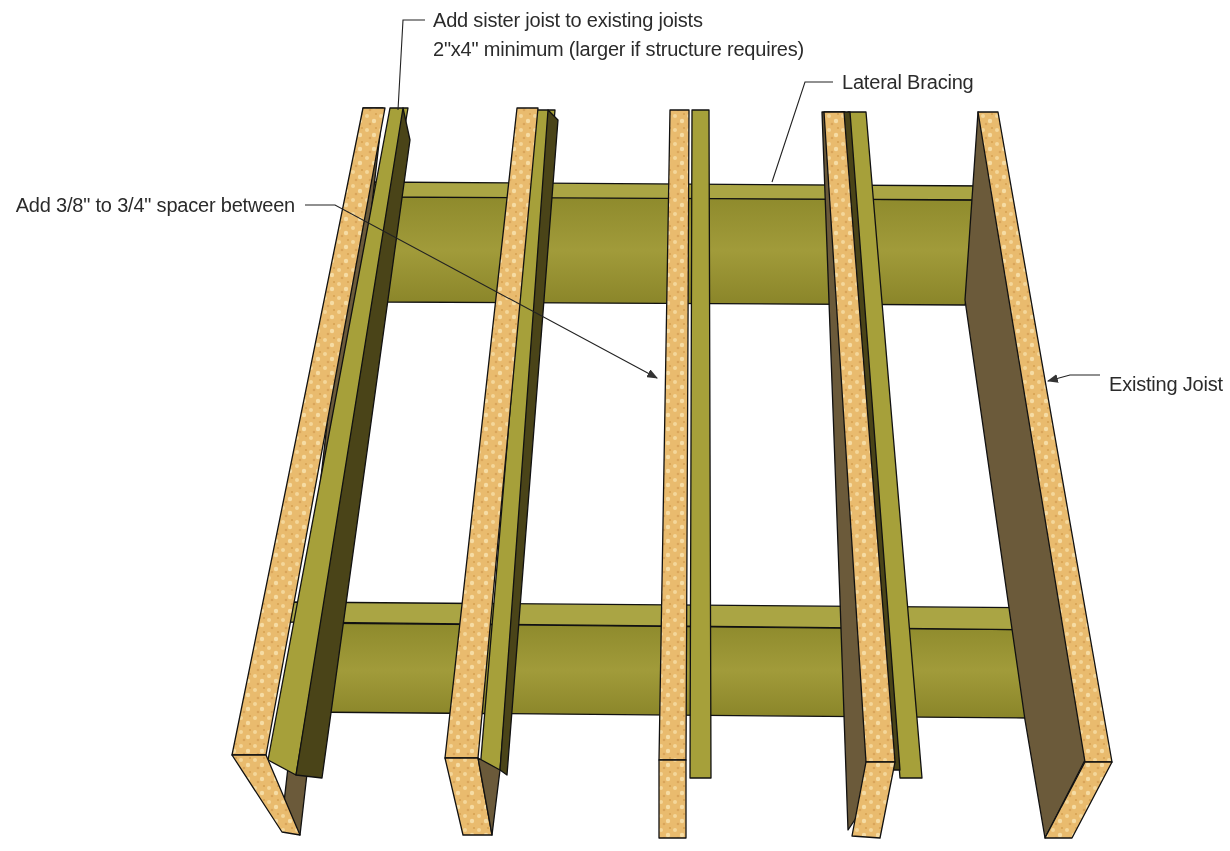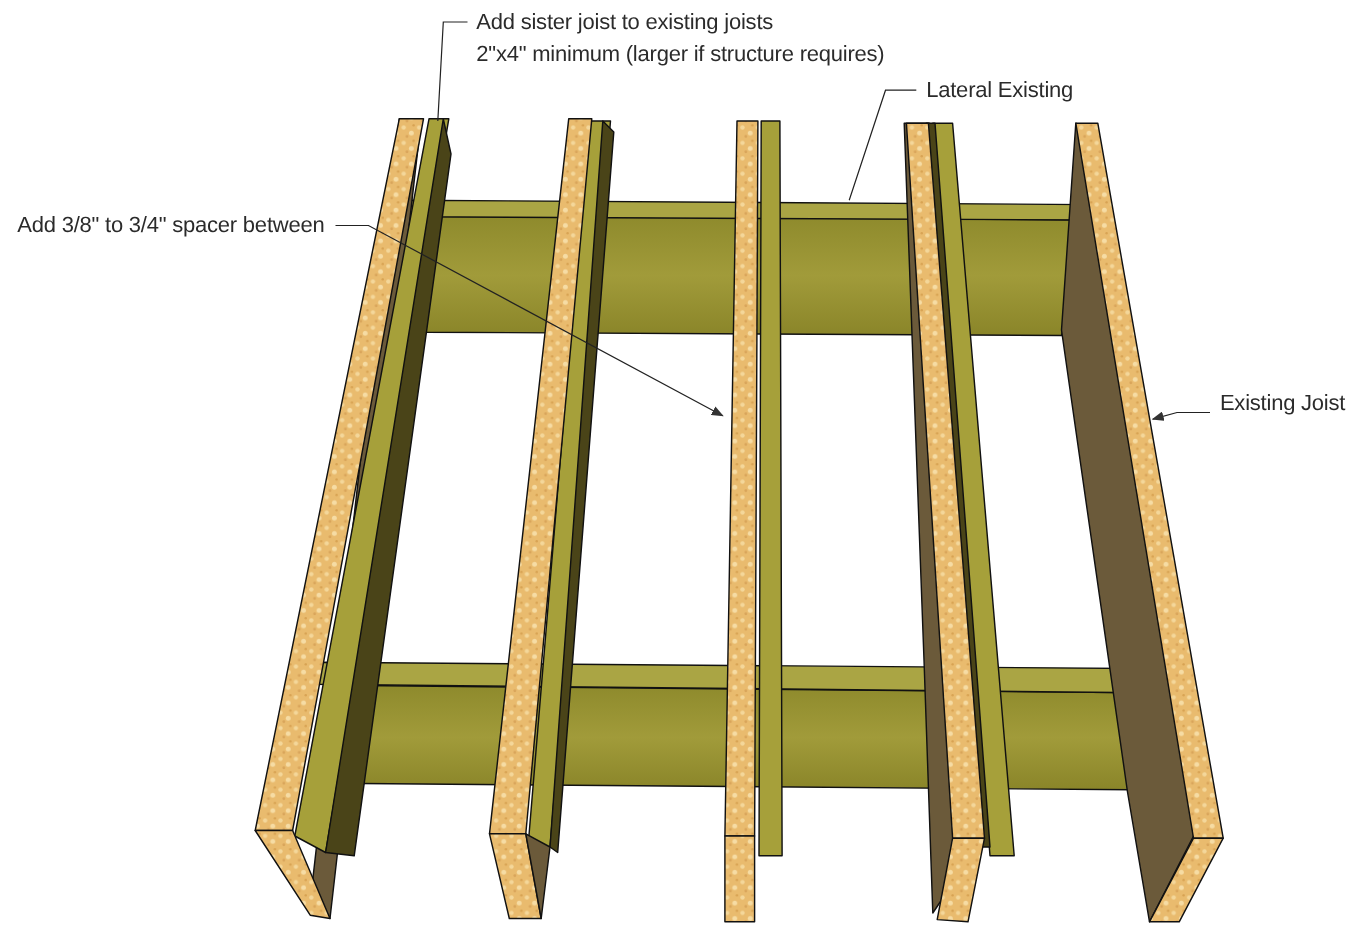--- a/index.html
+++ b/index.html
@@ -97,18 +97,18 @@
 <div class="label" style="left:433px; top:6px;">
   <div>Add sister joist to existing joists</div>
   <div>2"x4" minimum (larger if structure requires)</div>
 </div>
 
 <div class="label right" style="right:935px; top:191px;">
   <div>Add 3/8" to 3/4" spacer between</div>
 </div>
 
 <div class="label" style="left:842px; top:68px;">
-  <div>Lateral Existing</div>
+  <div>Lateral Bracing</div>
 </div>
 
-<div class="label" style="left:1109px; top:353px;">
+<div class="label" style="left:1109px; top:370px;">
   <div>Existing Joist</div>
 </div>
 
 </body></html>

